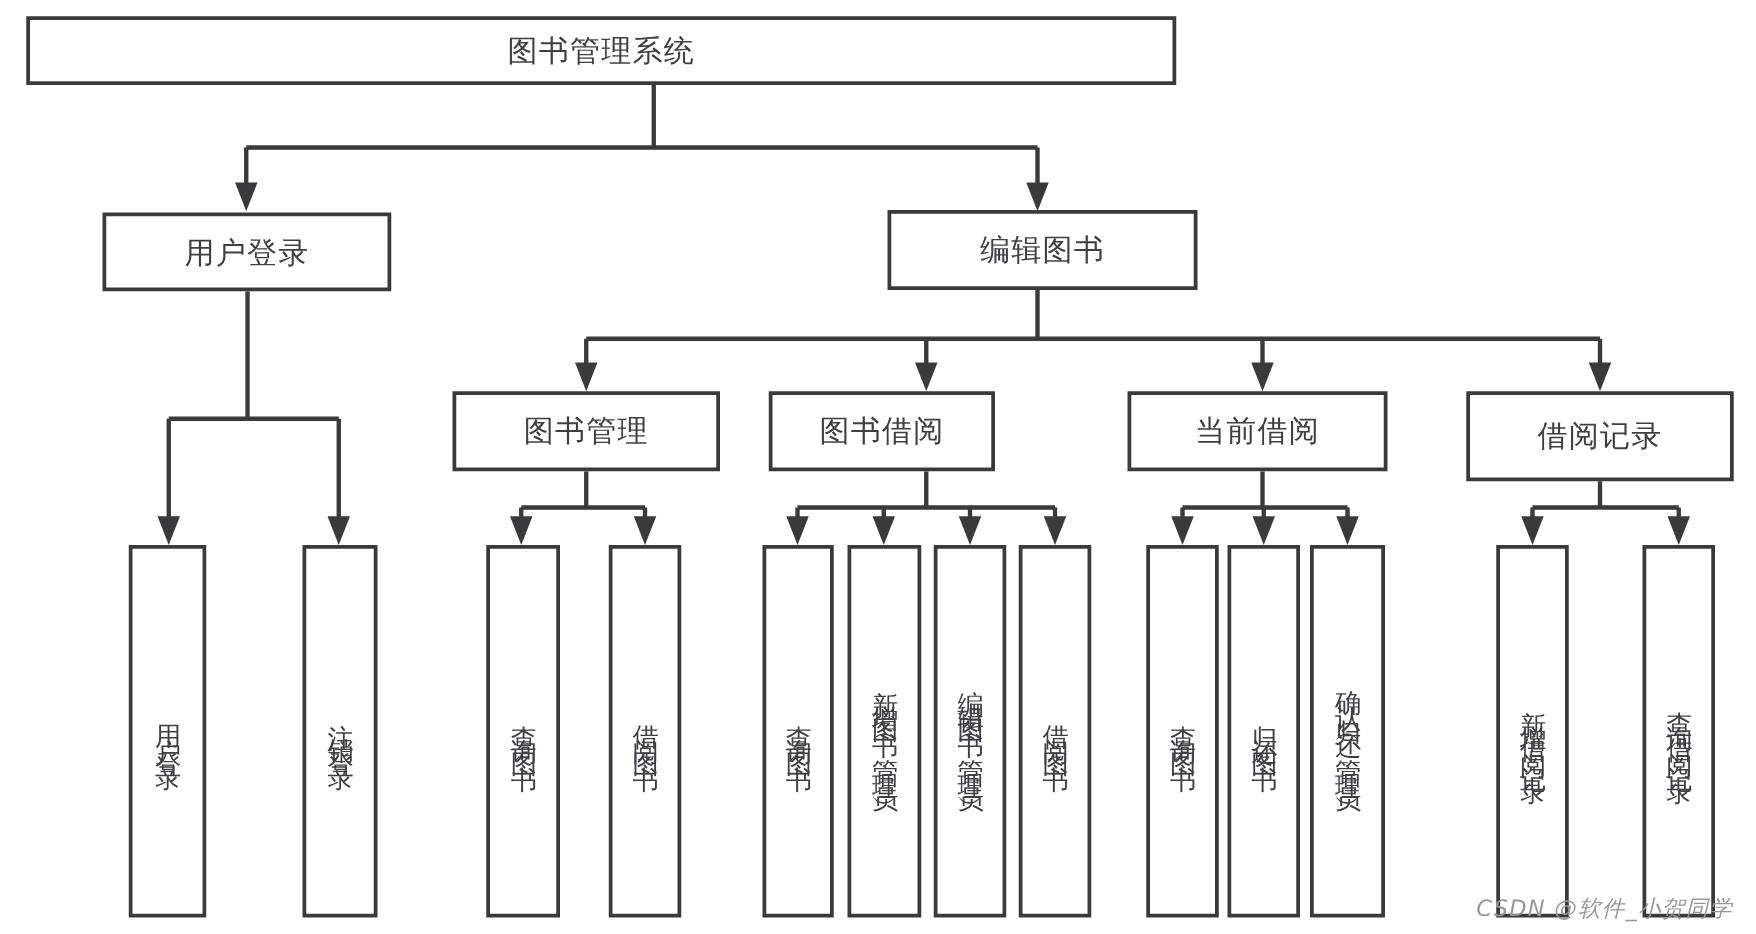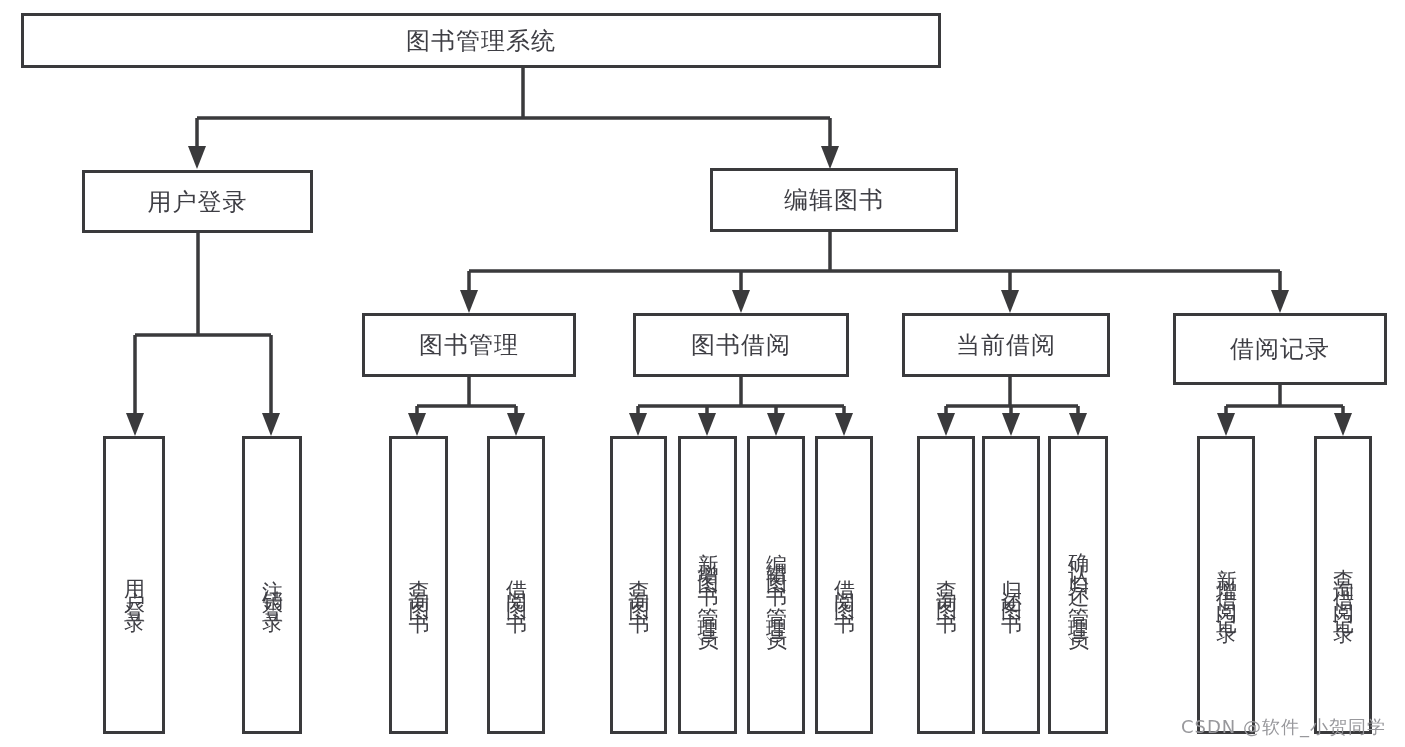--- a/index.html
+++ b/index.html
@@ -16,21 +16,21 @@
     color:#3e3e44;
   }
   .lvl-h{font-size:24px;letter-spacing:1px;line-height:1;}
   .lvl-v{font-size:21px;}
   .lvl-v .vtext{
     writing-mode:vertical-rl;text-orientation:mixed;
     letter-spacing:11px;line-height:1;white-space:nowrap;
   }
   .watermark{
     position:absolute;z-index:3;left:1181px;top:715px;
-    font-size:18px;letter-spacing:1px;color:#98989c;white-space:nowrap;
+    font-size:18px;letter-spacing:1px;color:#98989c;white-space:nowrap;font-style:italic;
   }
 </style>
 </head>
 <body>
 
 <div id="stage">
 
   <svg id="wires" width="1405" height="747" viewBox="0 0 1405 747">
     <path d="M523 68 V118 M197 118 H830 M197 118 V150 M830 118 V150
          M198 233 V335 M135 335 H271 M135 335 V417 M271 335 V417
@@ -69,21 +69,21 @@
   <div class="node lvl-h" style="left:82px;top:170px;width:231px;height:63px">
     <span>用户登录</span>
   </div>
   <div class="node lvl-h" style="left:710px;top:168px;width:248px;height:64px">
     <span>编辑图书</span>
   </div>
 
   <div class="node lvl-h" style="left:362px;top:313px;width:214px;height:64px">
     <span>图书管理</span>
   </div>
-  <div class="node lvl-h" style="left:633px;top:313px;width:216px;height:64px">
+  <div class="node lvl-h" style="left:615px;top:313px;width:181px;height:64px">
     <span>图书借阅</span>
   </div>
   <div class="node lvl-h" style="left:902px;top:313px;width:208px;height:64px">
     <span>当前借阅</span>
   </div>
   <div class="node lvl-h" style="left:1173px;top:313px;width:214px;height:72px">
     <span>借阅记录</span>
   </div>
 
   <div class="node lvl-v" style="left:103px;top:436px;width:62px;height:298px">

